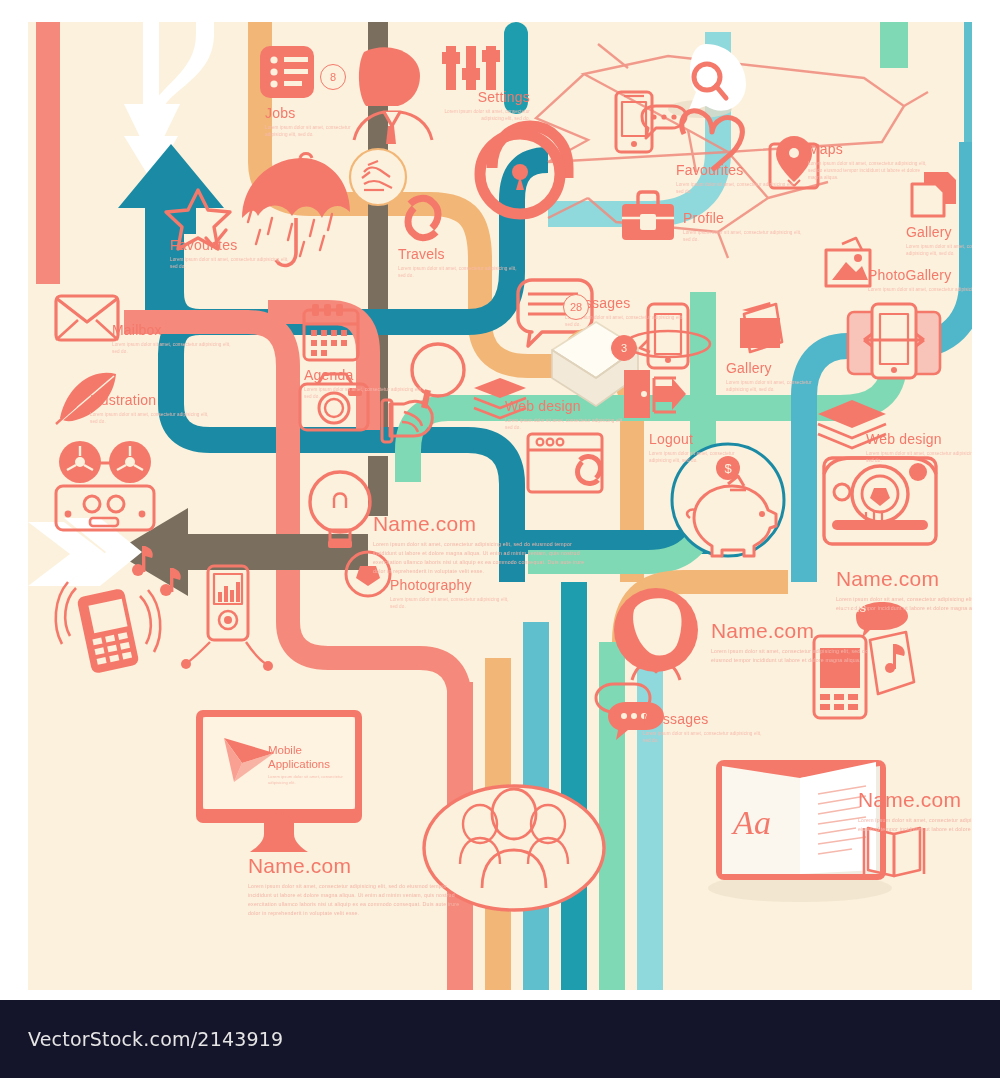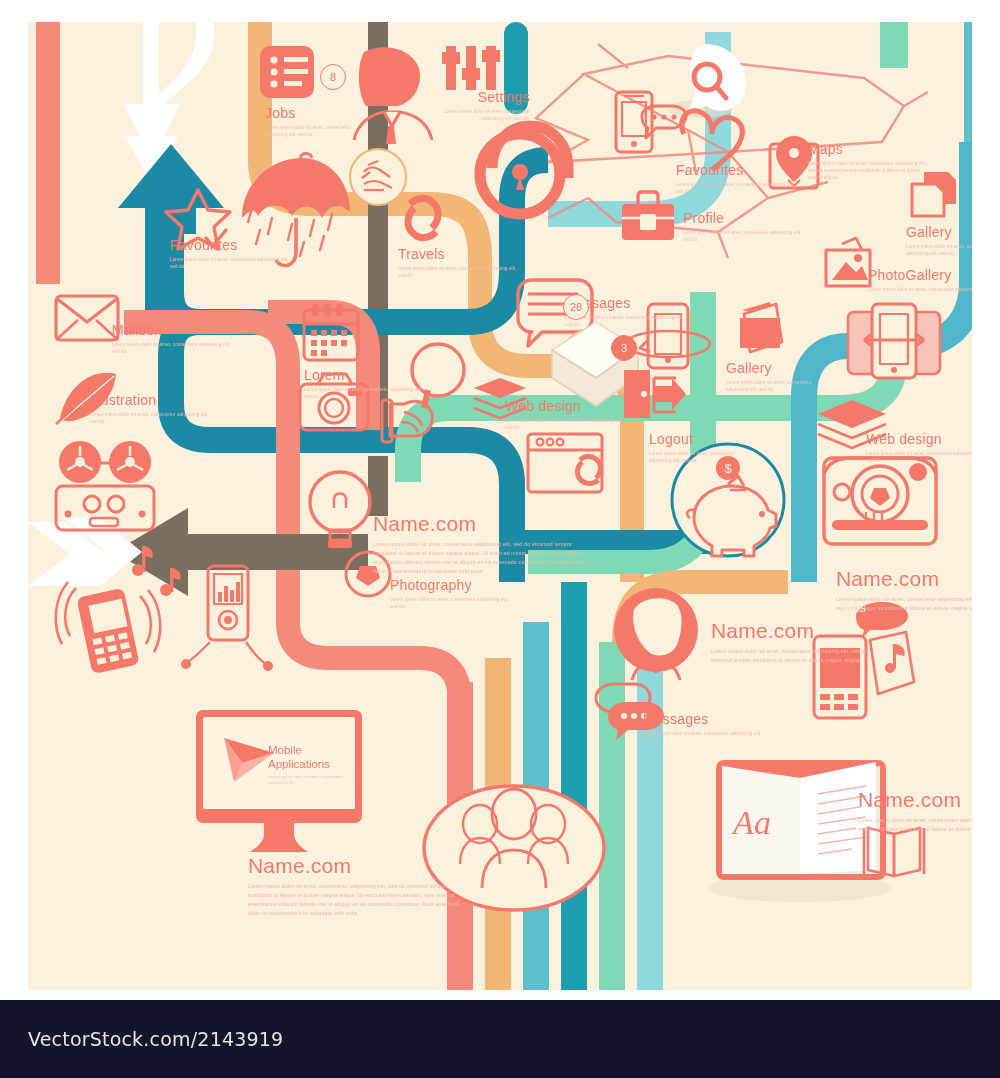--- a/index.html
+++ b/index.html
@@ -661,21 +661,21 @@
         </div>
         <div class="lbl" style="left: 537px; top: 274px;">
           <span class="t">Messages</span>
           <span class="sub w2">Lorem ipsum dolor sit amet, consectetur adipisicing elit, sed do.</span>
         </div>
         <div class="lbl" style="left: 62px; top: 371px;">
           <span class="t">Illustration</span>
           <span class="sub w2">Lorem ipsum dolor sit amet, consectetur adipisicing elit, sed do.</span>
         </div>
         <div class="lbl" style="left: 276px; top: 346px;">
-          <span class="t">Lorem</span>
+          <span class="t">Agenda</span>
           <span class="sub w2">Lorem ipsum dolor sit amet, consectetur adipisicing elit, sed do.</span>
         </div>
         <div class="lbl" style="left: 477px; top: 377px;">
           <span class="t">Web design</span>
           <span class="sub w2">Lorem ipsum dolor sit amet, consectetur adipisicing elit, sed do.</span>
         </div>
         <div class="lbl" style="left: 698px; top: 339px;">
           <span class="t">Gallery</span>
           <span class="sub w1">Lorem ipsum dolor sit amet, consectetur adipisicing elit, sed do.</span>
         </div>

